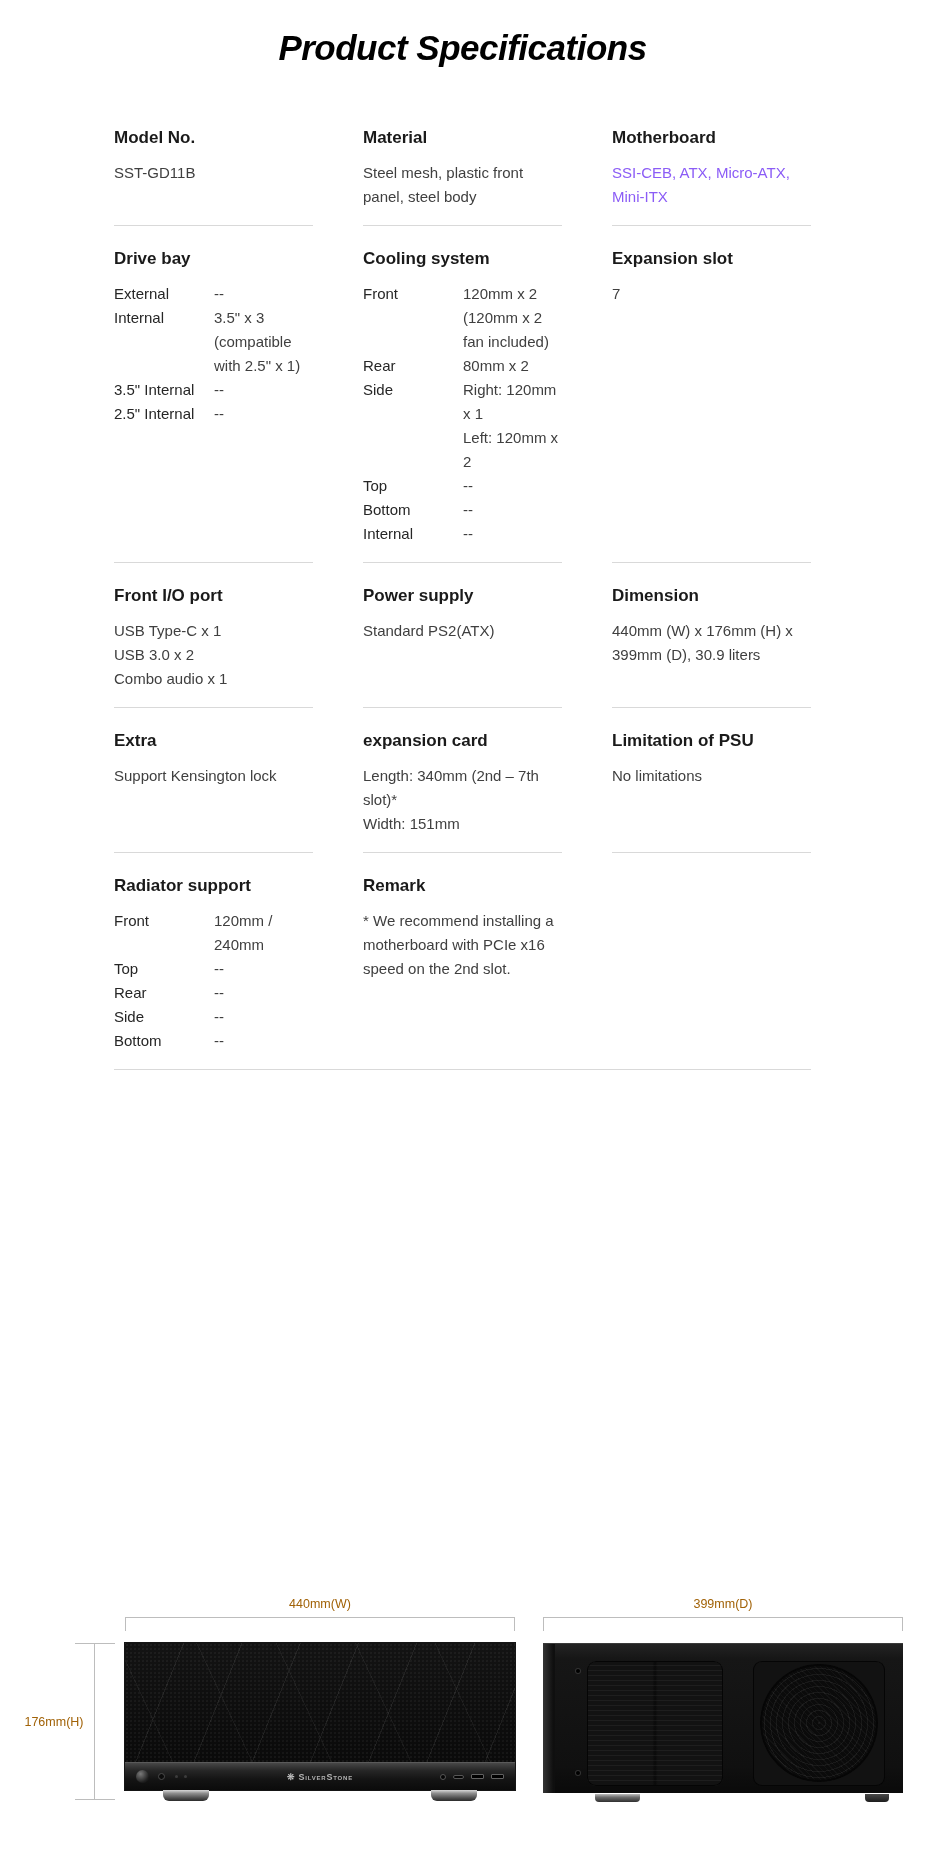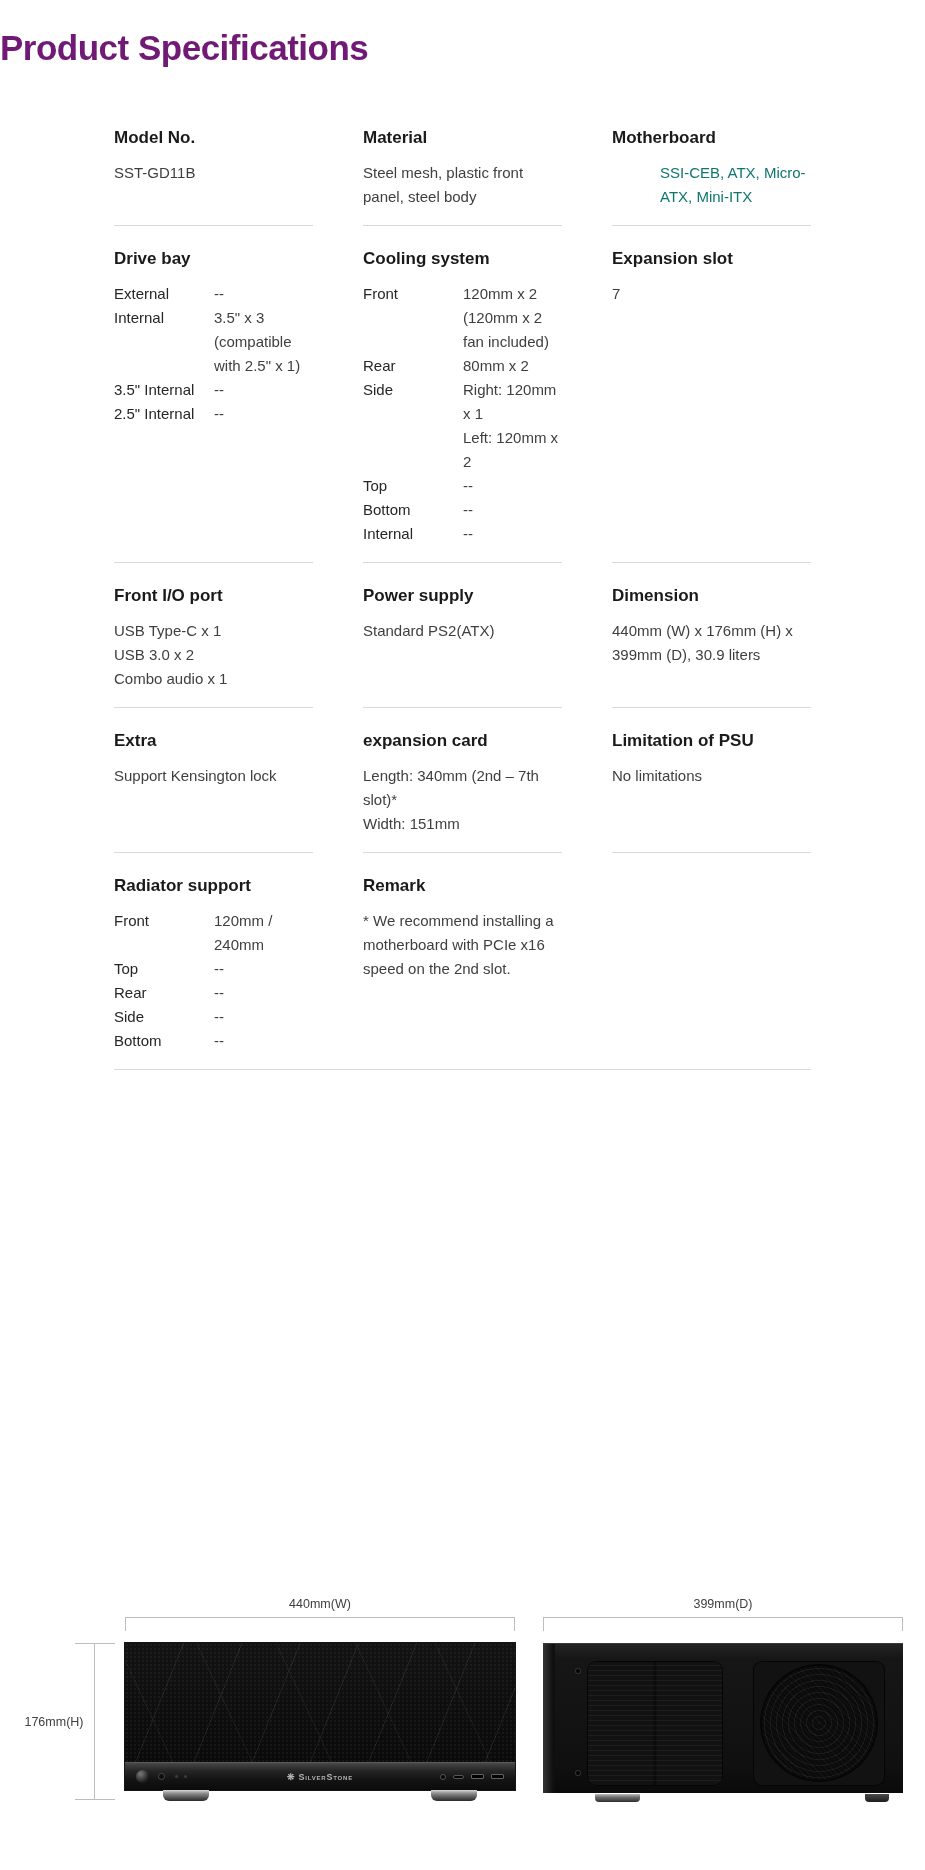--- a/index.html
+++ b/index.html
@@ -5,37 +5,37 @@
   * { box-sizing: border-box; }
   html,body { margin:0; padding:0; background:#fff; }
   .page {
     position:relative; width:925px; height:1870px; margin:0 auto;
     background:#fff; overflow:hidden;
     font-family:"Liberation Sans", sans-serif; color:#3f3f3f;
   }
   .content { width:697px; margin:0 auto; }
   h1.title {
     font-size:35px; line-height:48px; font-weight:700; letter-spacing:-0.5px;
-    color:#701a75; text-align:left; margin:24px 0 33px;
+    color:#000000; text-align:center; margin:24px 0 33px;font-style:italic;
   }
   .spec-grid { display:grid; grid-template-columns:1fr 1fr 1fr; column-gap:50px; }
   .cell { padding:22px 0 16px; border-bottom:1px solid #d9d9d9; }
   .cell.noline { border-bottom:none; }
   .sec-title { font-size:17px; line-height:22px; font-weight:700; color:#1a1a1a; margin:0 0 12px; }
   .sec-value { font-size:15px; line-height:24px; color:#3f3f3f; margin:0; }
-  .sec-value.muted { color:#0f766e;margin-left:48px; }
+  .sec-value.muted { color:#8b5cf6; }
   .sec-lines div { font-size:15px; line-height:24px; color:#404040; }
   .spec-row { display:flex; font-size:15px; line-height:24px; }
   .spec-label { width:100px; flex:none; font-weight:400; color:#262626; }
   .spec-val { flex:1; color:#3f3f3f; }
   .full-divider { border:none; border-top:1px solid #d9d9d9; margin:0; }
 
   
   .figures { position:absolute; left:0; top:1596px; width:925px; height:274px; }
-  .dim-label { font-size:12.5px; line-height:17px; color:#404040; text-align:center; }
+  .dim-label { font-size:12.5px; line-height:17px; color:#a16207; text-align:center; }
   .dim-bracket-h { position:absolute; top:0; }
   .dim-bracket-h .line {
     margin-top:4px; height:14px;
     border-top:1px solid #bdbdbd; border-left:1px solid #bdbdbd; border-right:1px solid #bdbdbd;
   }
   .dim-bracket-v {
     position:absolute; left:75px; top:47px; width:40px; height:157px;
     border-top:1px solid #bdbdbd; border-bottom:1px solid #bdbdbd;
   }
   .dim-bracket-v::before { content:""; position:absolute; left:19px; top:0; width:1px; height:100%; background:#bdbdbd; }

